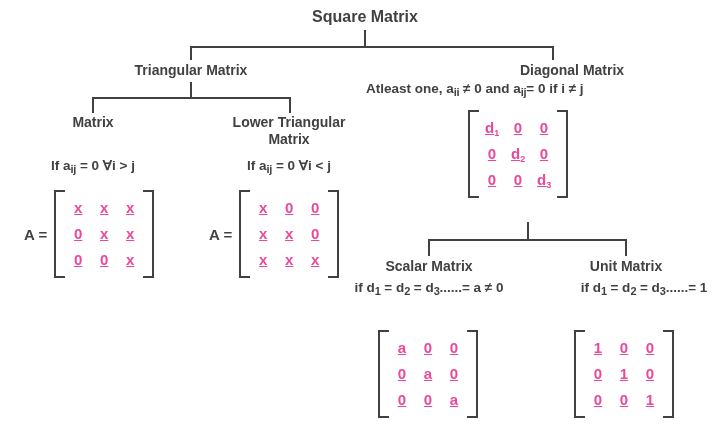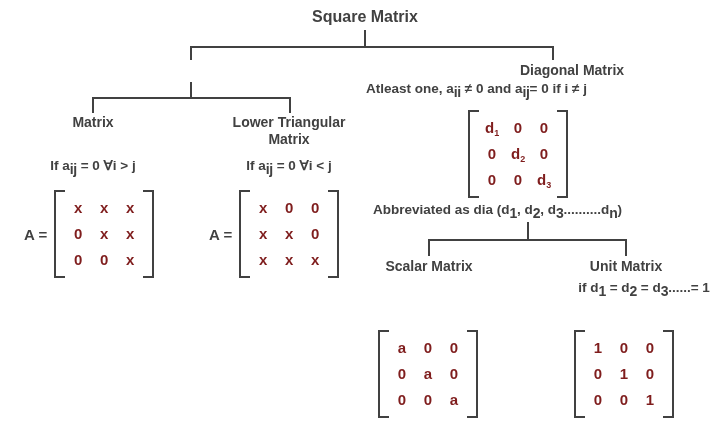--- a/index.html
+++ b/index.html
@@ -25,21 +25,21 @@
     position: absolute;
     text-align: center;
     font-weight: bold;
     line-height: 1.18;
     color: #414141;
     white-space: nowrap;
   }
   .title-lg { font-size: 16px; }
   .title-md { font-size: 14px; }
   .cond { font-size: 13.5px; font-weight: bold; }
-  .sub { font-size: 14px; vertical-align: -0.28em; font-weight: bold; letter-spacing: -0.3px; }
+  .sub { font-size: 11px; vertical-align: -0.28em; font-weight: bold; letter-spacing: -0.3px; }
   .line {
     position: absolute;
     background: #414141;
   }
   .hline { height: 2px; }
   .vline { width: 2px; }
 
   
   .matrix-wrap {
     position: absolute;
@@ -68,41 +68,45 @@
   .matrix .brk.left  { left: 0;  border-left: 2px solid #414141; }
   .matrix .brk.right { right: 0; border-right: 2px solid #414141; }
   .mrow { display: flex; }
   .mcell {
     width: 26px;
     height: 26px;
     line-height: 26px;
     text-align: center;
     font-size: 15px;
     font-weight: bold;
-    color: #7f1d1d;
+    color: #ec4899;
+    text-decoration: underline;
   }
   .mcell .sub { font-size: 9px; }
 </style>
 </head>
 <body>
 
 <div id="diagram">
 
   <div class="node title-lg" style="left:285px; top:8px; width:160px;">
     <span>Square Matrix</span>
   </div>
 
   <div class="line vline" style="left:364px; top:30px; height:18px;"></div>
 
   <div class="line hline" style="left:190px; top:46px; width:364px;"></div>
 
   <div class="line vline" style="left:190px; top:46px; height:14px;"></div>
 
   <div class="line vline" style="left:552px; top:46px; height:14px;"></div>
 
+  <div class="node title-md" style="left:111px; top:62px; width:160px;">
+    <span>Triangular Matrix</span>
+  </div>
 
   <div class="line vline" style="left:190px; top:82px; height:16px;"></div>
   <div class="line hline" style="left:92px; top:97px; width:199px;"></div>
   <div class="line vline" style="left:92px; top:97px; height:16px;"></div>
   <div class="line vline" style="left:289px; top:97px; height:16px;"></div>
 
   <div class="node title-md" style="left:17px; top:114px; width:152px;">
     <div>Matrix</div>
   </div>
   <div class="node cond" style="left:17px; top:158px; width:152px;">
@@ -185,32 +189,32 @@
         <span class="mcell"><span>0</span><span class="sub"></span></span>
       </span>
       <span class="mrow">
         <span class="mcell"><span>0</span><span class="sub"></span></span>
         <span class="mcell"><span>0</span><span class="sub"></span></span>
         <span class="mcell"><span>d</span><span class="sub">3</span></span>
       </span>
     </span>
   </div>
 
-  <div class="node cond" style="left:373px; top:202px; width:340px; text-align:left;">
-    <span>Abbreviated as dia (d</span><span class="sub">1</span><span>, d</span><span class="sub">2</span><span>, d</span><span class="sub">3</span><span>..........d</span><span class="sub">n</span><span>)</span>
-  </div>
 
   <div class="line vline" style="left:527px; top:222px; height:18px;"></div>
   <div class="line hline" style="left:428px; top:239px; width:199px;"></div>
   <div class="line vline" style="left:428px; top:239px; height:17px;"></div>
   <div class="line vline" style="left:625px; top:239px; height:17px;"></div>
 
   <div class="node title-md" style="left:353px; top:258px; width:152px;">
     <span>Scalar Matrix</span>
   </div>
+  <div class="node cond" style="left:327px; top:280px; width:204px;">
+    <span>if d</span><span class="sub">1</span><span> = d</span><span class="sub">2</span><span> = d</span><span class="sub">3</span><span>......= a ≠ 0</span>
+  </div>
 
   <div class="matrix-wrap" style="left:378px; top:330px;">
     <span class="matrix">
       <span class="brk left"></span>
       <span class="brk right"></span>
       <span class="mrow">
         <span class="mcell">a</span>
         <span class="mcell">0</span>
         <span class="mcell">0</span>
       </span>

